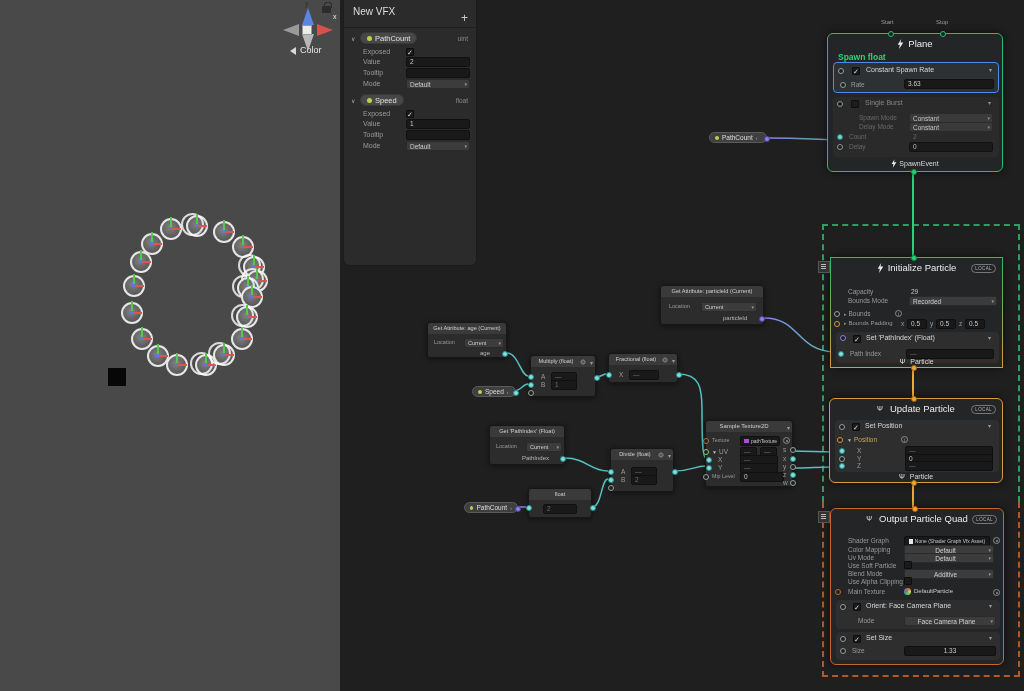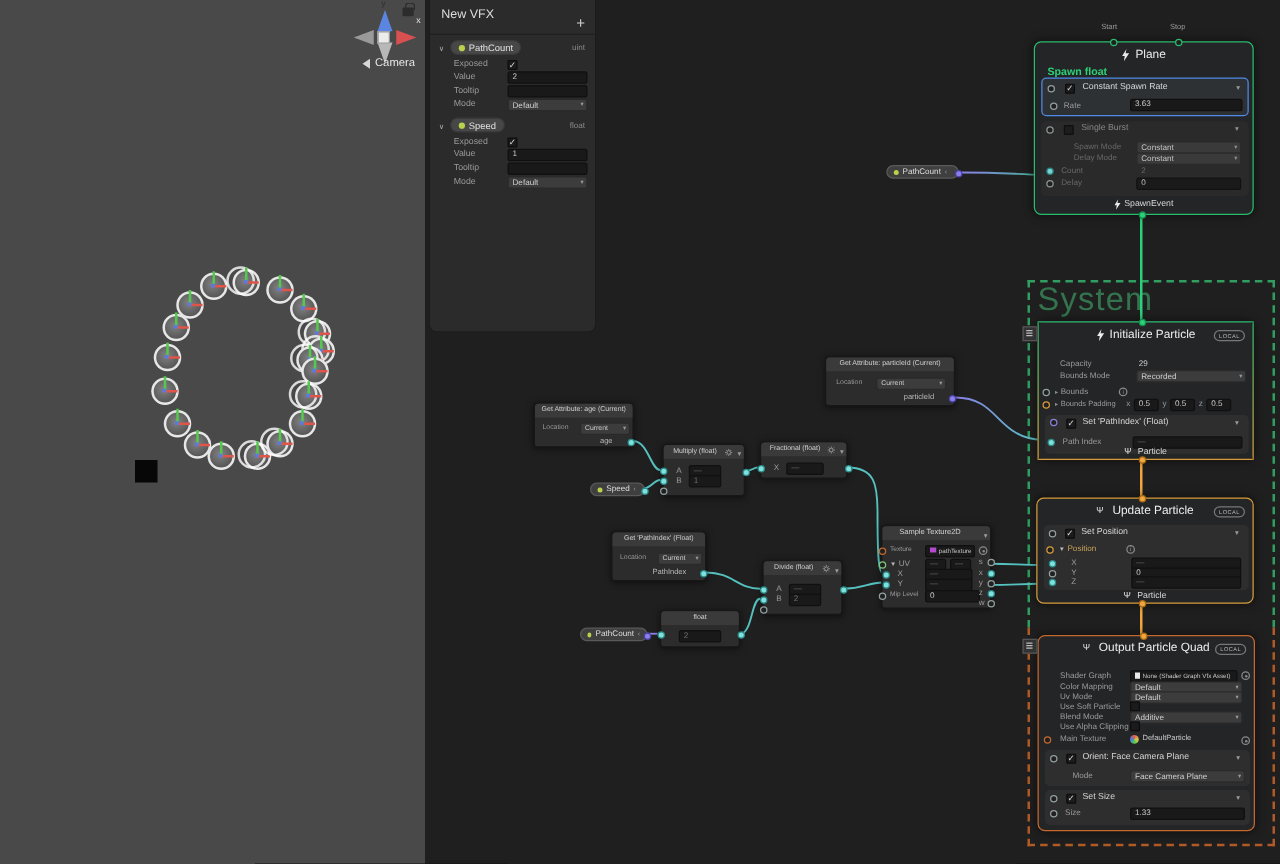--- a/index.html
+++ b/index.html
@@ -224,26 +224,25 @@
       <span class="gz-lbl" style="left:27px;top:0;">y</span>
       <i class="cone" style="left:24px;top:8px;border-left:6px solid transparent;border-right:6px solid transparent;border-bottom:17px solid #5b85e0;"></i>
       <i class="cone" style="left:39px;top:24px;border-top:6px solid transparent;border-bottom:6px solid transparent;border-left:16px solid #d85050;"></i>
       <span class="gz-lbl" style="left:55px;top:13px;color:#e8e8e8;">x</span>
       <i class="cone" style="left:5px;top:24px;border-top:6px solid transparent;border-bottom:6px solid transparent;border-right:16px solid #9a9a9a;"></i>
       <i class="cone" style="left:24px;top:34px;border-left:6px solid transparent;border-right:6px solid transparent;border-top:17px solid #b8b8b8;"></i>
     </div>
     <div class="gz-center"></div>
     <div class="lock"></div>
     <div class="persp-arrow"></div>
-    <div class="persp">Camera</div>
+    <div class="persp">Color</div>
   </div>
 
   <div class="sysbox sys-top"></div>
   <div class="sysbox sys-bot"></div>
-  <div class="sys-title">System</div>
 
   <svg class="wires" width="1024" height="691">
     <defs>
       <linearGradient id="g1" x1="0" y1="0" x2="1" y2="0">
         <stop offset="0" stop-color="#8a80e8"></stop>
           <stop offset="1" stop-color="#42b48f"></stop>
       </linearGradient>
       <linearGradient id="g2" x1="0" y1="0" x2="1" y2="0">
         <stop offset="0" stop-color="#8a80e8"></stop>
           <stop offset="1" stop-color="#56c2c0"></stop>
@@ -422,21 +421,21 @@
       <div class="fld dim" style="left:70px;top:17px;width:88px;">—</div>
     </div>
 
     <div class="footer psi" style="bottom:2px;">
       <span>Particle</span>
     </div>
     <i class="port og" style="left:80px;top:107px;"></i>
   </div>
 
   <div class="ctx-icon" style="left:818px;top:511px;"></div>
-  <div class="ctx" style="left:830px;top:508px;width:174px;height:157px;border:1.5px solid #c4682e;">
+  <div class="ctx" style="left:830px;top:508px;width:174px;height:157px;border:1.5px solid #c4682e;text-align:center;">
     <i class="port og" style="left:81px;top:-3px;"></i>
     <div class="ctx-title psi">
       <span>Output Particle Quad</span>
     </div>
     <span class="badge">LOCAL</span>
 
     <span class="rlbl" style="left:17px;top:28px;">Shader Graph</span>
     <div class="fld" style="left:73px;top:27px;width:86px;font-size:5px;">
       <i class="pageic"></i><span>None (Shader Graph Vfx Asset)</span>
     </div>

